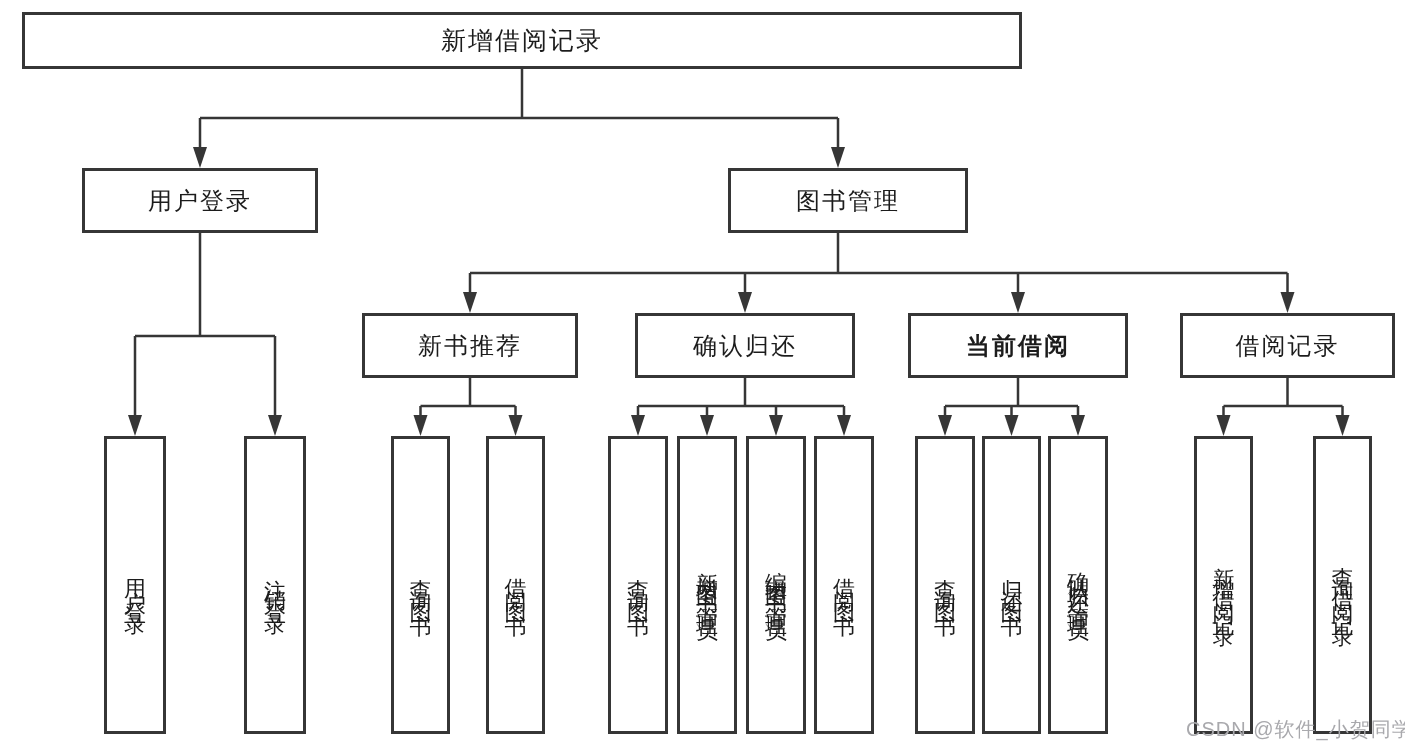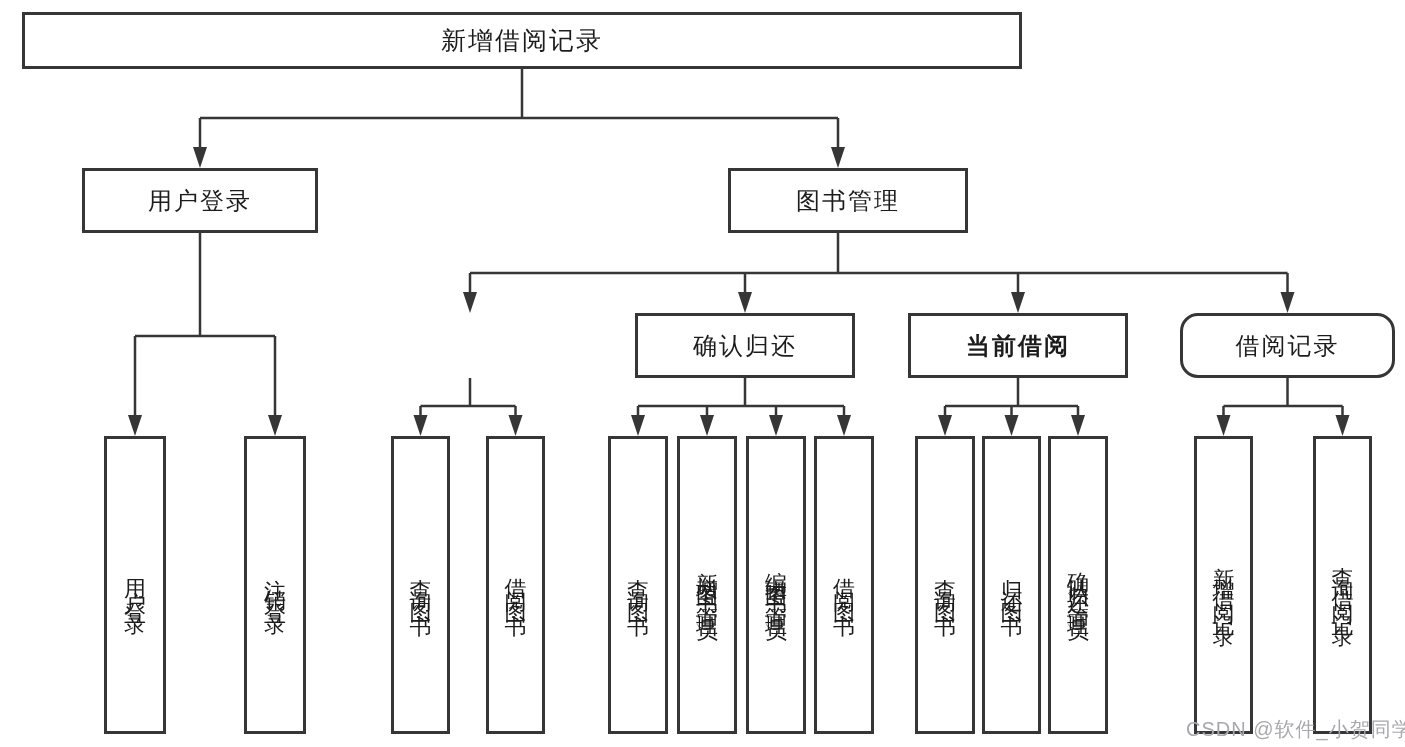--- a/index.html
+++ b/index.html
@@ -39,21 +39,21 @@
 
   
   #n-root    { left: 22px;  top: 12px;  width: 1000px; height: 57px; font-size: 25px; }
   
   #n-login   { left: 82px;  top: 168px; width: 236px; height: 65px; }
   #n-mgmt    { left: 718px; top: 168px; width: 240px; height: 65px; margin-left: 10px; }
   
   #n-rec     { left: 362px;  top: 313px; width: 216px; height: 65px; }
   #n-borrow  { left: 635px;  top: 313px; width: 220px; height: 65px; }
   #n-current { left: 908px;  top: 313px; width: 220px; height: 65px; font-weight: bold; }
-  #n-record  { left: 1180px; top: 313px; width: 215px; height: 65px; border-radius: 18px; }
+  #n-record  { left: 1180px; top: 313px; width: 215px; height: 65px; }
   
   #n-a1 { left: 104px;  width: 62px; }
   #n-a2 { left: 244px;  width: 62px; }
   #n-b1 { left: 391px;  width: 59px; }
   #n-b2 { left: 486px;  width: 59px; }
   #n-c1 { left: 608px;  width: 60px; }
   #n-c2 { left: 677px;  width: 60px; }
   #n-c3 { left: 746px;  width: 60px; }
   #n-c4 { left: 814px;  width: 60px; }
   #n-d1 { left: 915px;  width: 60px; }
@@ -106,20 +106,21 @@
       <polygon points="1216.5,415 1230.5,415 1223.5,436"></polygon>
       <polygon points="1335.5,415 1349.5,415 1342.5,436"></polygon>
     </g>
   </svg>
 
   <div id="n-root" class="node h">新增借阅记录</div>
 
   <div id="n-login" class="node h">用户登录</div>
   <div id="n-mgmt" class="node h">图书管理</div>
 
+  <div id="n-rec" class="node h">新书推荐</div>
   <div id="n-borrow" class="node h">确认归还</div>
   <div id="n-current" class="node h">当前借阅</div>
   <div id="n-record" class="node h">借阅记录</div>
 
   <div id="n-a1" class="node v">用户登录</div>
   <div id="n-a2" class="node v">注销登录</div>
 
   <div id="n-b1" class="node v">查询图书</div>
   <div id="n-b2" class="node v">借阅图书</div>
 

